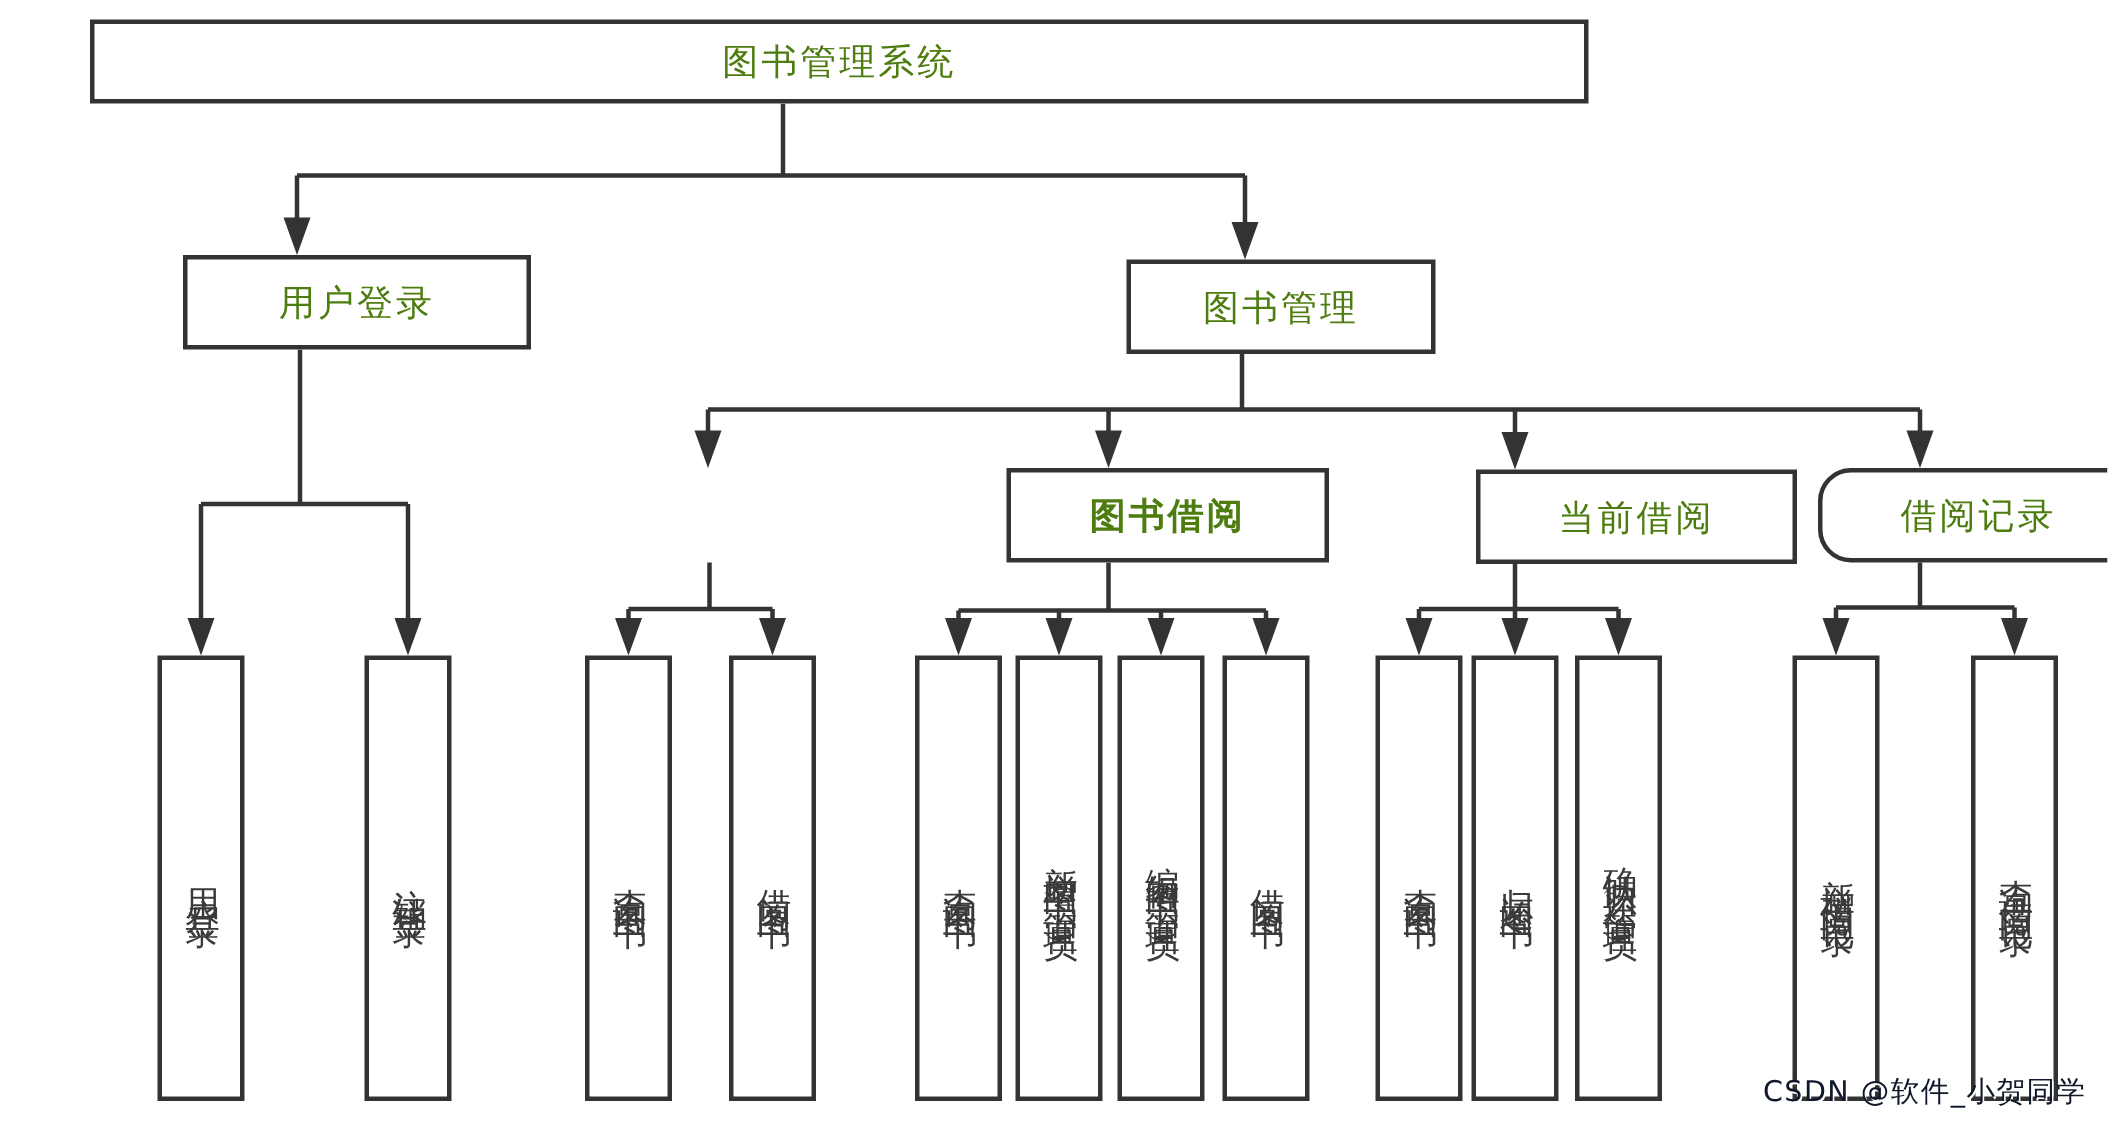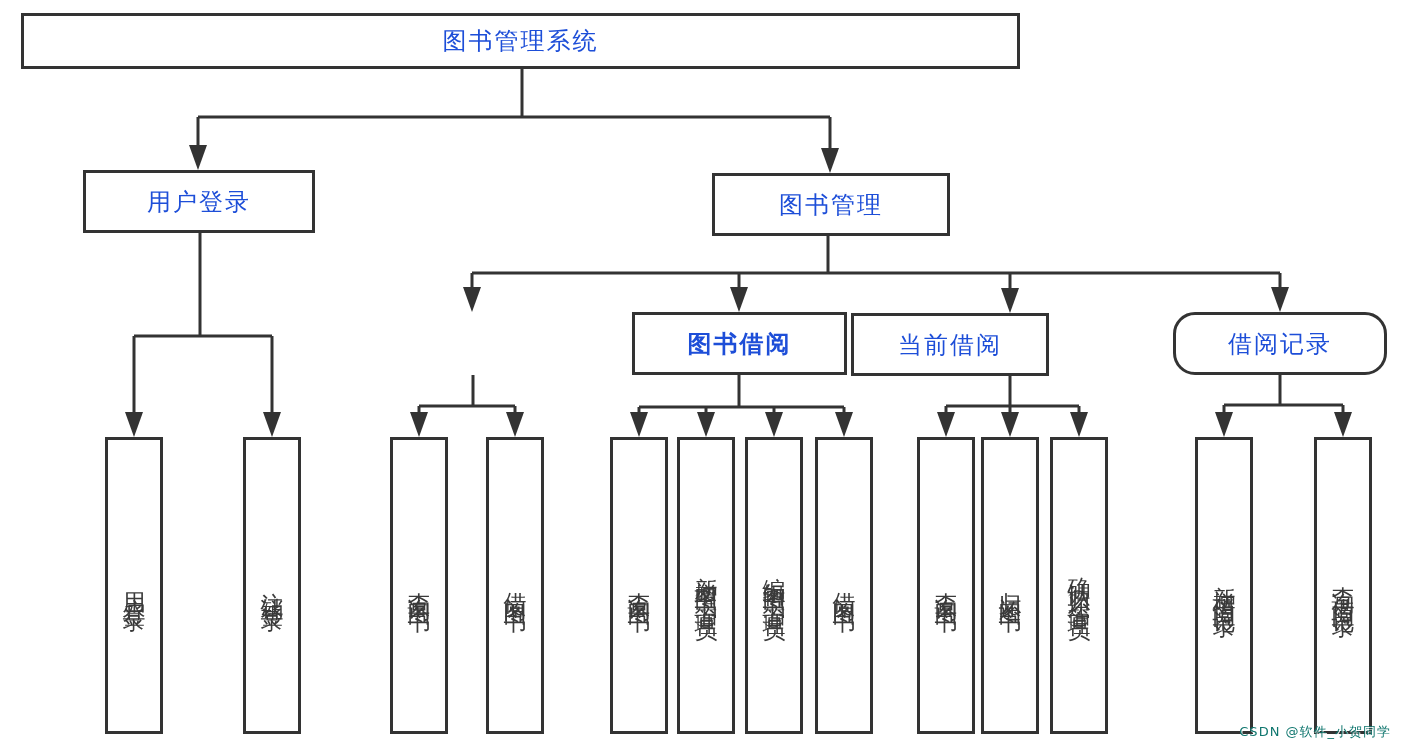--- a/index.html
+++ b/index.html
@@ -17,24 +17,25 @@
     width: 1405px; height: 747px;
   }
   .node {
     position: absolute;
     box-sizing: border-box;
     border: 3px solid #333333;
     background: #ffffff;
     display: flex;
     align-items: center;
     justify-content: center;
-    color: #1d4ed8;
+    color: #4d7c0f;
     font-size: 24px;
     letter-spacing: 2px;
     white-space: nowrap;
+    margin-left: 39px;
   }
   .vnode {
     position: absolute;
     box-sizing: border-box;
     border: 3px solid #333333;
     background: #ffffff;
     width: 58px;
     top: 437px;
     height: 297px;
     display: flex;
@@ -47,22 +48,22 @@
     text-orientation: mixed;
     font-size: 23px;
     letter-spacing: 6px;
     line-height: 1;
     color: #3a3a3a;
   }
   #watermark {
     position: absolute;
     right: 14px;
     bottom: 6px;
-    font-size: 13px;
-    color: #0f766e;
+    font-size: 19px;
+    color: #0f172a;
     letter-spacing: 1px;
     text-shadow: 1px 1px 0 #ffffff;
     text-align: right;
   }
 </style>
 </head>
 <body>
 
 <div id="canvas">
 
@@ -131,24 +132,24 @@
       <polygon points="1001,412 1019,412 1010,437"></polygon>
       <polygon points="1070,412 1088,412 1079,437"></polygon>
       <polygon points="1215,412 1233,412 1224,437"></polygon>
       <polygon points="1334,412 1352,412 1343,437"></polygon>
     </g>
   </svg>
 
   <div class="node" style="left:21px; top:13px; width:999px; height:56px;">图书管理系统</div>
 
   <div class="node" style="left:83px; top:170px; width:232px; height:63px;">用户登录</div>
-  <div class="node" style="left:712px; top:173px; width:238px; height:63px;">图书管理</div>
+  <div class="node" style="left:712px; top:173px; width:206px; height:63px;">图书管理</div>
 
   <div class="node" style="left:632px; top:312px; width:215px; height:63px;font-weight:bold;">图书借阅</div>
-  <div class="node" style="left:851px; top:313px; width:198px; height:63px;">当前借阅</div>
+  <div class="node" style="left:945px; top:313px; width:214px; height:63px;">当前借阅</div>
   <div class="node" style="left:1173px; top:312px; width:214px; height:63px;border-radius:22px;">借阅记录</div>
 
   <div class="vnode" style="left:105px;">
     <span>用户登录</span>
   </div>
   <div class="vnode" style="left:243px;">
     <span>注销登录</span>
   </div>
 
   <div class="vnode" style="left:390px;">

